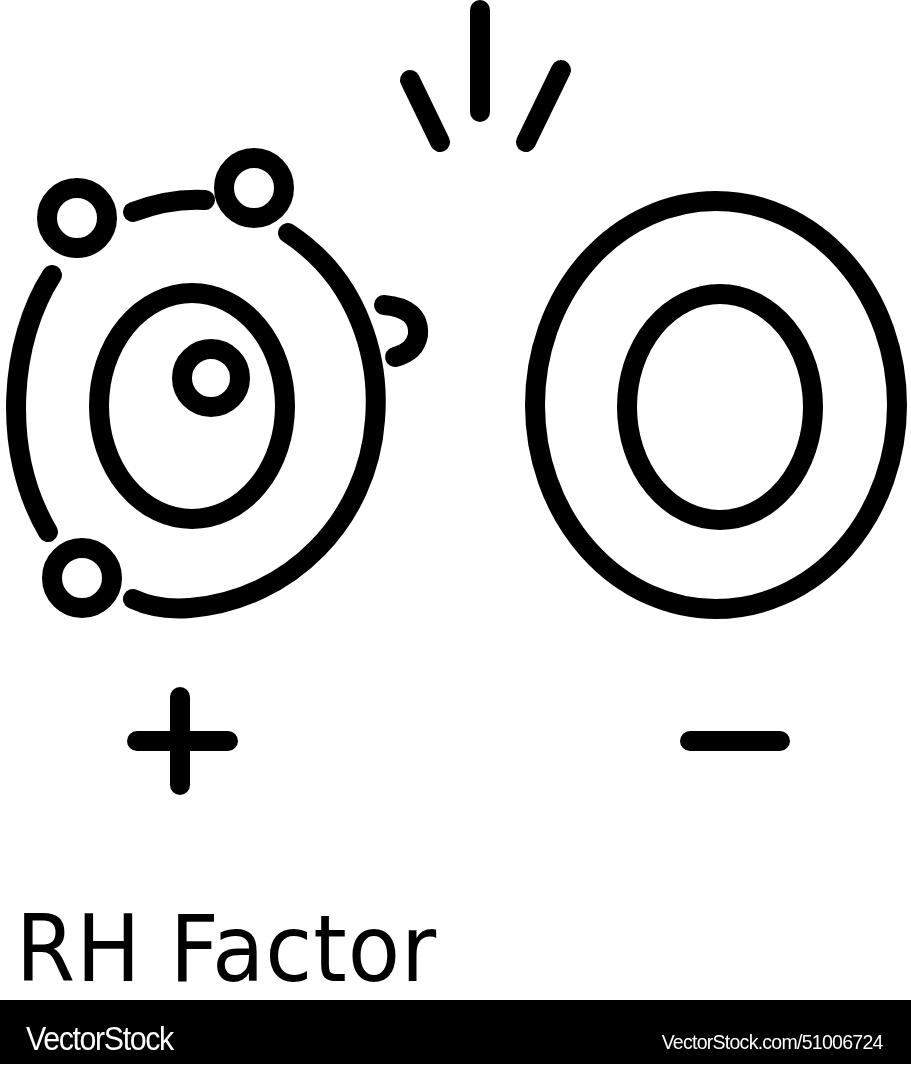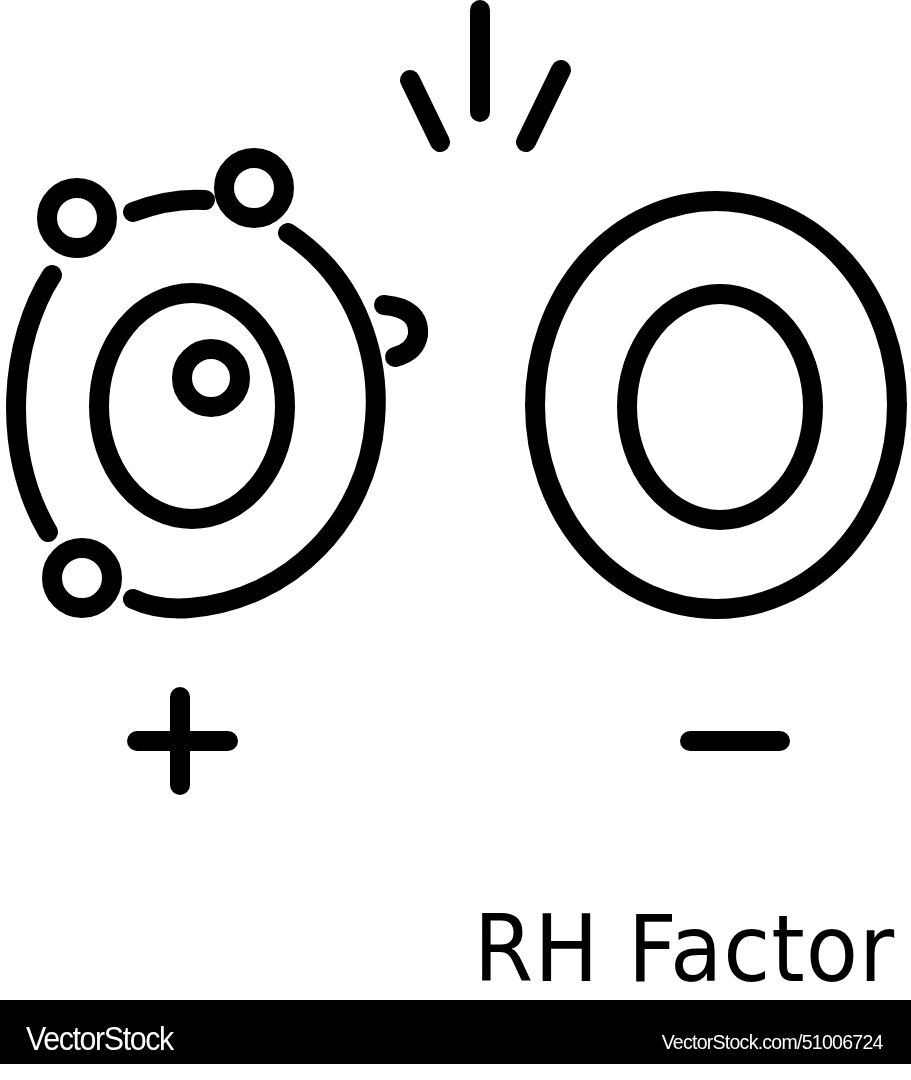--- a/index.html
+++ b/index.html
@@ -1,20 +1,20 @@
 <!DOCTYPE html>
 <html><head>
   <meta charset="utf-8">
   <style>
     html, body { margin: 0; padding: 0; background: #ffffff; }
     body { width: 911px; height: 1080px; position: relative; overflow: hidden; font-family: "Liberation Sans", sans-serif; }
     .art { position: absolute; left: 0; top: 0; width: 911px; height: 1000px; }
     .title {
       position: absolute; left: 0; width: 911px; top: 895px; height: 110px;
-      text-align: right; font-family: "DejaVu Sans", sans-serif; font-weight: 200;
+      text-align: left; font-family: "DejaVu Sans", sans-serif; font-weight: 200;
       font-size: 92px; line-height: 110px; color: #000; letter-spacing: 1px;
       -webkit-text-stroke: 0px; overflow: hidden;
     }
     .title span { font-weight: normal; transform: scaleX(0.93); display: inline-block; }
     .footer {
       position: absolute; left: 0; top: 1000px; width: 911px; height: 64px; background: #000;
     }
     .brand {
       position: absolute; left: 26px; top: 20px; color: #fff;
       font-family: "Liberation Sans", sans-serif; font-size: 33px; letter-spacing: -1.5px;

